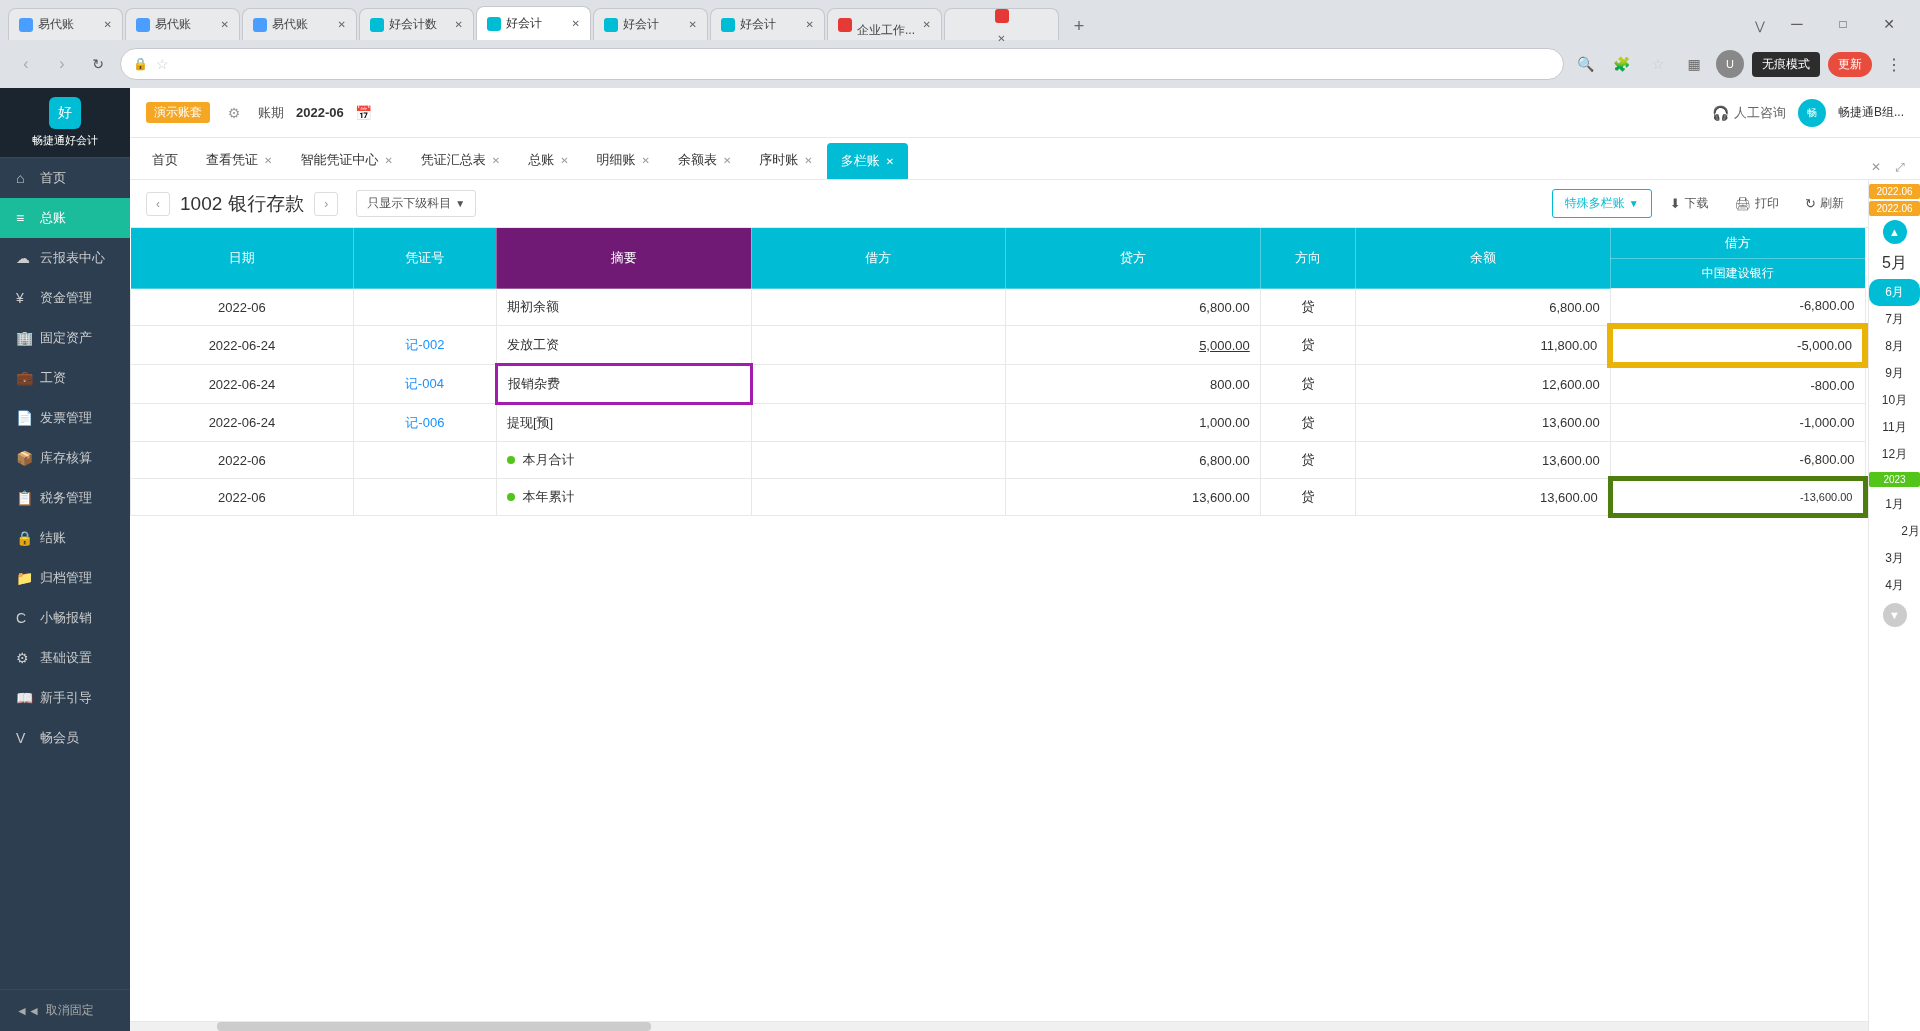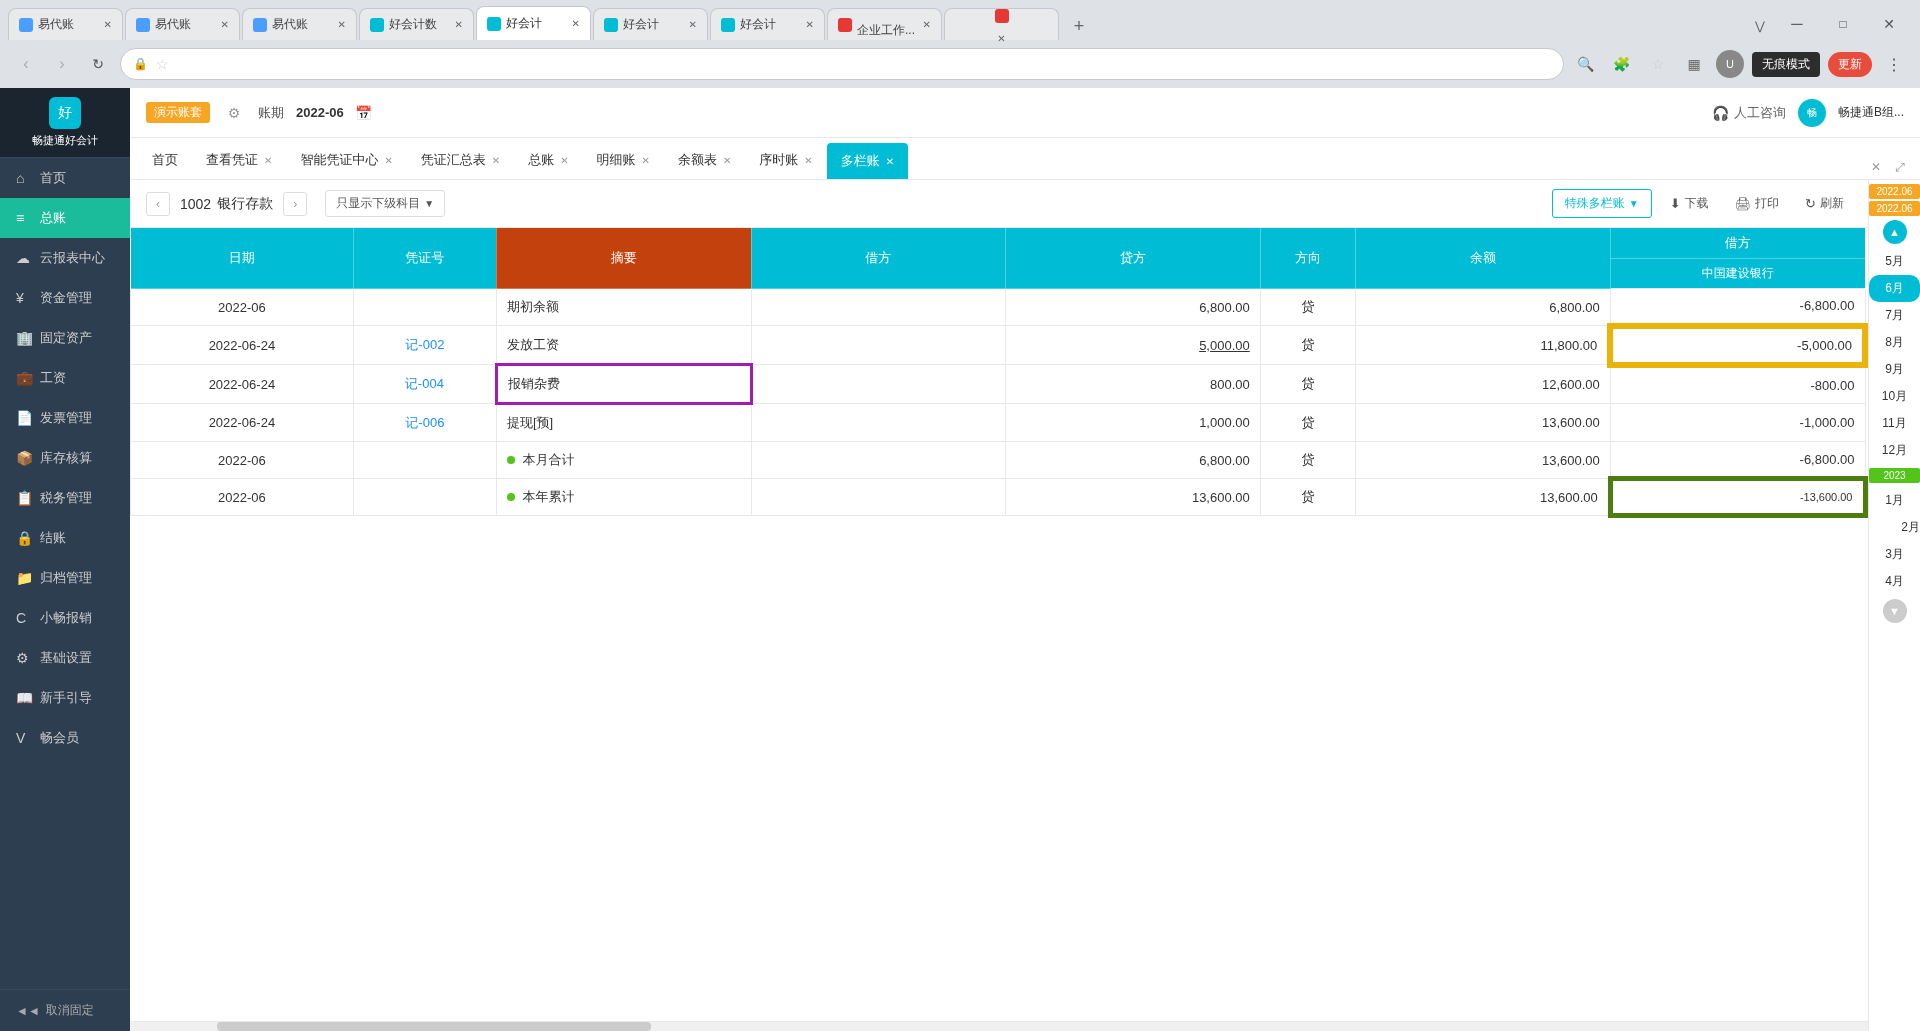--- a/index.html
+++ b/index.html
@@ -222,21 +222,21 @@
       <div style="width:24px;height:24px;display:flex;align-items:center;justify-content:center;cursor:pointer;color:#999;font-size:12px;">✕</div>
       <div style="width:24px;height:24px;display:flex;align-items:center;justify-content:center;cursor:pointer;color:#999;font-size:12px;">⤢</div>
     </div>
 
     <div style="flex:1;display:flex;overflow:hidden;">
 
       <div style="flex:1;background:#fff;display:flex;flex-direction:column;overflow:hidden;">
 
         <div style="height:48px;display:flex;align-items:center;padding:0 16px;gap:10px;border-bottom:1px solid #e8e8e8;background:#fff;">
           <div style="width:24px;height:24px;display:flex;align-items:center;justify-content:center;cursor:pointer;color:#999;border:1px solid #ddd;border-radius:3px;">‹</div>
-          <div style="display:flex;align-items:center;gap:6px;font-size:14px;color:#333;cursor:pointer;">
+          <div style="display:flex;align-items:center;gap:6px;font-size:19px;color:#333;cursor:pointer;">
             <span>1002</span>
             <span>银行存款</span>
           </div>
           <div style="width:24px;height:24px;display:flex;align-items:center;justify-content:center;cursor:pointer;color:#999;border:1px solid #ddd;border-radius:3px;">›</div>
           <div style="display:flex;align-items:center;gap:4px;padding:4px 10px;border:1px solid #ddd;border-radius:3px;font-size:12px;color:#555;cursor:pointer;background:#fff;margin-left:8px;">
             <span>只显示下级科目</span>
             <span style="font-size:10px;">▼</span>
           </div>
           <div style="flex:1;"></div>
           <div style="padding:5px 12px;border:1px solid #00bcd4;border-radius:3px;color:#00bcd4;font-size:12px;cursor:pointer;display:flex;align-items:center;gap:4px;">
@@ -256,21 +256,21 @@
             <span>刷新</span>
           </div>
         </div>
 
         <div style="flex:1;overflow:auto;">
           <table style="width:100%;border-collapse:collapse;">
             <thead>
               <tr>
                 <th rowspan="2" style="background:#00bcd4;color:#fff;text-align:center;padding:10px 8px;font-size:13px;font-weight:normal;border-right:1px solid rgba(255,255,255,0.3);border-bottom:1px solid rgba(255,255,255,0.3);width:140px;">日期</th>
                 <th rowspan="2" style="background:#00bcd4;color:#fff;text-align:center;padding:10px 8px;font-size:13px;font-weight:normal;border-right:1px solid rgba(255,255,255,0.3);border-bottom:1px solid rgba(255,255,255,0.3);width:90px;">凭证号</th>
-                <th rowspan="2" style="background:#c2410c;color:#fff;text-align:center;padding:10px 8px;font-size:13px;font-weight:normal;border-right:1px solid rgba(255,255,255,0.3);border-bottom:1px solid rgba(255,255,255,0.3);width:160px;">摘要</th>
+                <th rowspan="2" style="background:#701a75;color:#fff;text-align:center;padding:10px 8px;font-size:13px;font-weight:normal;border-right:1px solid rgba(255,255,255,0.3);border-bottom:1px solid rgba(255,255,255,0.3);width:160px;">摘要</th>
                 <th rowspan="2" style="background:#00bcd4;color:#fff;text-align:center;padding:10px 8px;font-size:13px;font-weight:normal;border-right:1px solid rgba(255,255,255,0.3);border-bottom:1px solid rgba(255,255,255,0.3);width:160px;">借方</th>
                 <th rowspan="2" style="background:#00bcd4;color:#fff;text-align:center;padding:10px 8px;font-size:13px;font-weight:normal;border-right:1px solid rgba(255,255,255,0.3);border-bottom:1px solid rgba(255,255,255,0.3);width:160px;">贷方</th>
                 <th rowspan="2" style="background:#00bcd4;color:#fff;text-align:center;padding:10px 8px;font-size:13px;font-weight:normal;border-right:1px solid rgba(255,255,255,0.3);border-bottom:1px solid rgba(255,255,255,0.3);width:60px;">方向</th>
                 <th rowspan="2" style="background:#00bcd4;color:#fff;text-align:center;padding:10px 8px;font-size:13px;font-weight:normal;border-right:1px solid rgba(255,255,255,0.3);border-bottom:1px solid rgba(255,255,255,0.3);width:160px;">余额</th>
                 <th colspan="1" style="background:#00bcd4;color:#fff;text-align:center;padding:6px 8px;font-size:13px;font-weight:normal;border-right:1px solid rgba(255,255,255,0.3);border-bottom:1px solid rgba(255,255,255,0.3);">借方</th>
               </tr>
               <tr>
                 <th style="background:#00bcd4;color:#fff;text-align:center;padding:6px 8px;font-size:12px;font-weight:normal;border-right:1px solid rgba(255,255,255,0.3);width:160px;">中国建设银行</th>
               </tr>
             </thead>
@@ -353,21 +353,21 @@
 
         <div style="height:10px;background:#f0f0f0;position:relative;border-top:1px solid #e8e8e8;">
           <div style="height:100%;width:25%;background:#ccc;border-radius:4px;position:absolute;left:5%;"></div>
         </div>
       </div>
 
       <div style="width:52px;background:#fff;border-left:1px solid #e8e8e8;display:flex;flex-direction:column;align-items:center;padding-top:4px;overflow-y:auto;position:relative;">
         <div style="font-size:10px;color:#fff;background:#f5a623;padding:2px 3px;border-radius:2px;width:100%;text-align:center;margin-bottom:2px;">2022.06</div>
         <div style="font-size:10px;color:#fff;background:#f5a623;padding:2px 3px;border-radius:2px;width:100%;text-align:center;margin-bottom:4px;">2022.06</div>
         <div style="width:24px;height:24px;border-radius:50%;background:#00bcd4;color:#fff;display:flex;align-items:center;justify-content:center;font-size:11px;cursor:pointer;margin-bottom:4px;">▲</div>
-        <div style="font-size:12px;color:#333;padding:5px 0;cursor:pointer;width:100%;text-align:center;">5月</div>
+        <div style="font-size:16px;color:#333;padding:5px 0;cursor:pointer;width:100%;text-align:center;">5月</div>
         <div style="font-size:12px;color:#fff;background:#00bcd4;border-radius:10px;padding:5px 6px;cursor:pointer;width:100%;text-align:center;">6月</div>
         <div style="font-size:12px;color:#333;padding:5px 0;cursor:pointer;width:100%;text-align:center;">7月</div>
         <div style="font-size:12px;color:#333;padding:5px 0;cursor:pointer;width:100%;text-align:center;">8月</div>
         <div style="font-size:12px;color:#333;padding:5px 0;cursor:pointer;width:100%;text-align:center;">9月</div>
         <div style="font-size:12px;color:#333;padding:5px 0;cursor:pointer;width:100%;text-align:center;">10月</div>
         <div style="font-size:12px;color:#333;padding:5px 0;cursor:pointer;width:100%;text-align:center;">11月</div>
         <div style="font-size:12px;color:#333;padding:5px 0;cursor:pointer;width:100%;text-align:center;">12月</div>
         <div style="font-size:10px;color:#fff;background:#52c41a;padding:2px 3px;border-radius:2px;width:100%;text-align:center;margin:4px 0;">2023</div>
         <div style="font-size:12px;color:#333;padding:5px 0;cursor:pointer;width:100%;text-align:center;">1月</div>
         <div style="font-size:12px;color:#333;padding:5px 0;cursor:pointer;width:100%;text-align:right;">2月</div>

